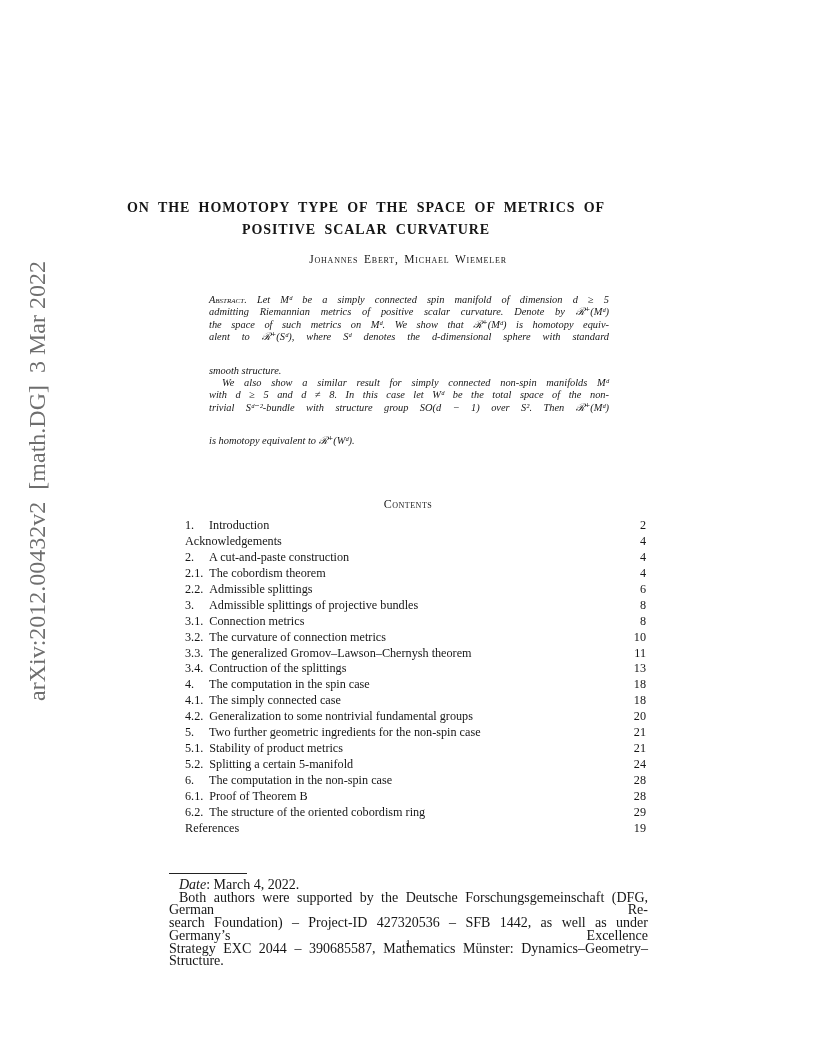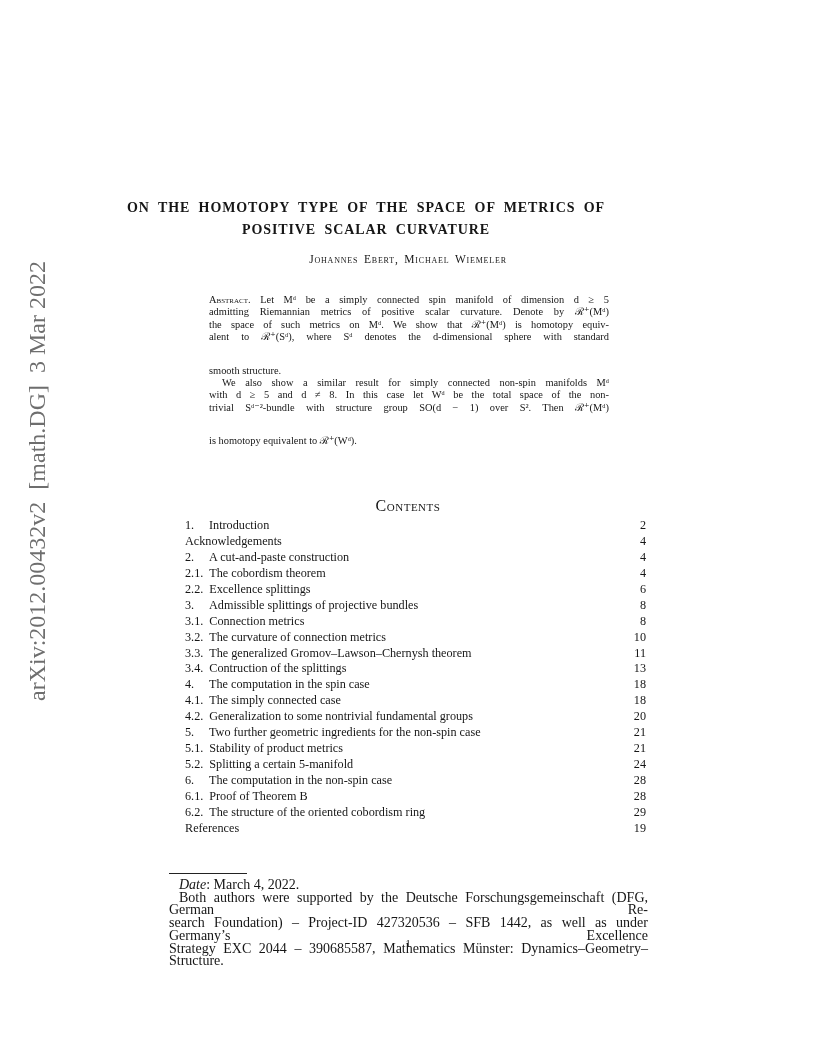--- a/index.html
+++ b/index.html
@@ -27,28 +27,28 @@
 
   .authors {
     position: absolute; top: 253px; left: 0; width: 816px; text-align: center;
     font-variant: small-caps; font-size: 11.5px; letter-spacing: 0.8px; word-spacing: 2px;
   }
 
   .abstract {
     position: absolute; left: 209px; top: 294px; width: 400px;
     font-size: 10.4px; line-height: 12.4px;
   }
-  .abs-line { text-align: justify; text-align-last: justify; }
+  .abs-line { text-align: justify; text-align-last: justify; font-style: italic; }
   .abs-line.last { text-align-last: left; margin-top: 21px; }
   .abs-line.indent { text-indent: 13px; }
   .sc { font-variant: small-caps; }
 
   .contents-head {
     position: absolute; top: 497px; left: 0; width: 816px; text-align: center;
-    font-variant: small-caps; font-size: 16px; letter-spacing: 0.5px;
+    font-variant: small-caps; font-size: 12px; letter-spacing: 0.5px;
   }
 
   .toc { position: absolute; left: 185px; top: 518px; width: 461px; font-size: 12.2px; }
   .toc-row { display: flex; align-items: baseline; height: 15.95px; line-height: 15.95px; }
   .toc-num { display: inline-block; min-width: 18px; margin-right: 6px; white-space: pre; }
   .toc-num:empty { display: none; }
   .toc-title { white-space: nowrap; }
   .toc-fill { flex: 1 1 auto; }
   .toc-page { text-align: right; white-space: nowrap; }
 
@@ -116,21 +116,21 @@
         <span class="toc-page">4</span>
       </div>
     <div class="toc-row">
         <span class="toc-num">2.1.</span>
         <span class="toc-title">The cobordism theorem</span>
         <span class="toc-fill"></span>
         <span class="toc-page">4</span>
       </div>
     <div class="toc-row">
         <span class="toc-num">2.2.</span>
-        <span class="toc-title">Excellence splittings</span>
+        <span class="toc-title">Admissible splittings</span>
         <span class="toc-fill"></span>
         <span class="toc-page">6</span>
       </div>
     <div class="toc-row">
         <span class="toc-num">3.</span>
         <span class="toc-title">Admissible splittings of projective bundles</span>
         <span class="toc-fill"></span>
         <span class="toc-page">8</span>
       </div>
     <div class="toc-row">

